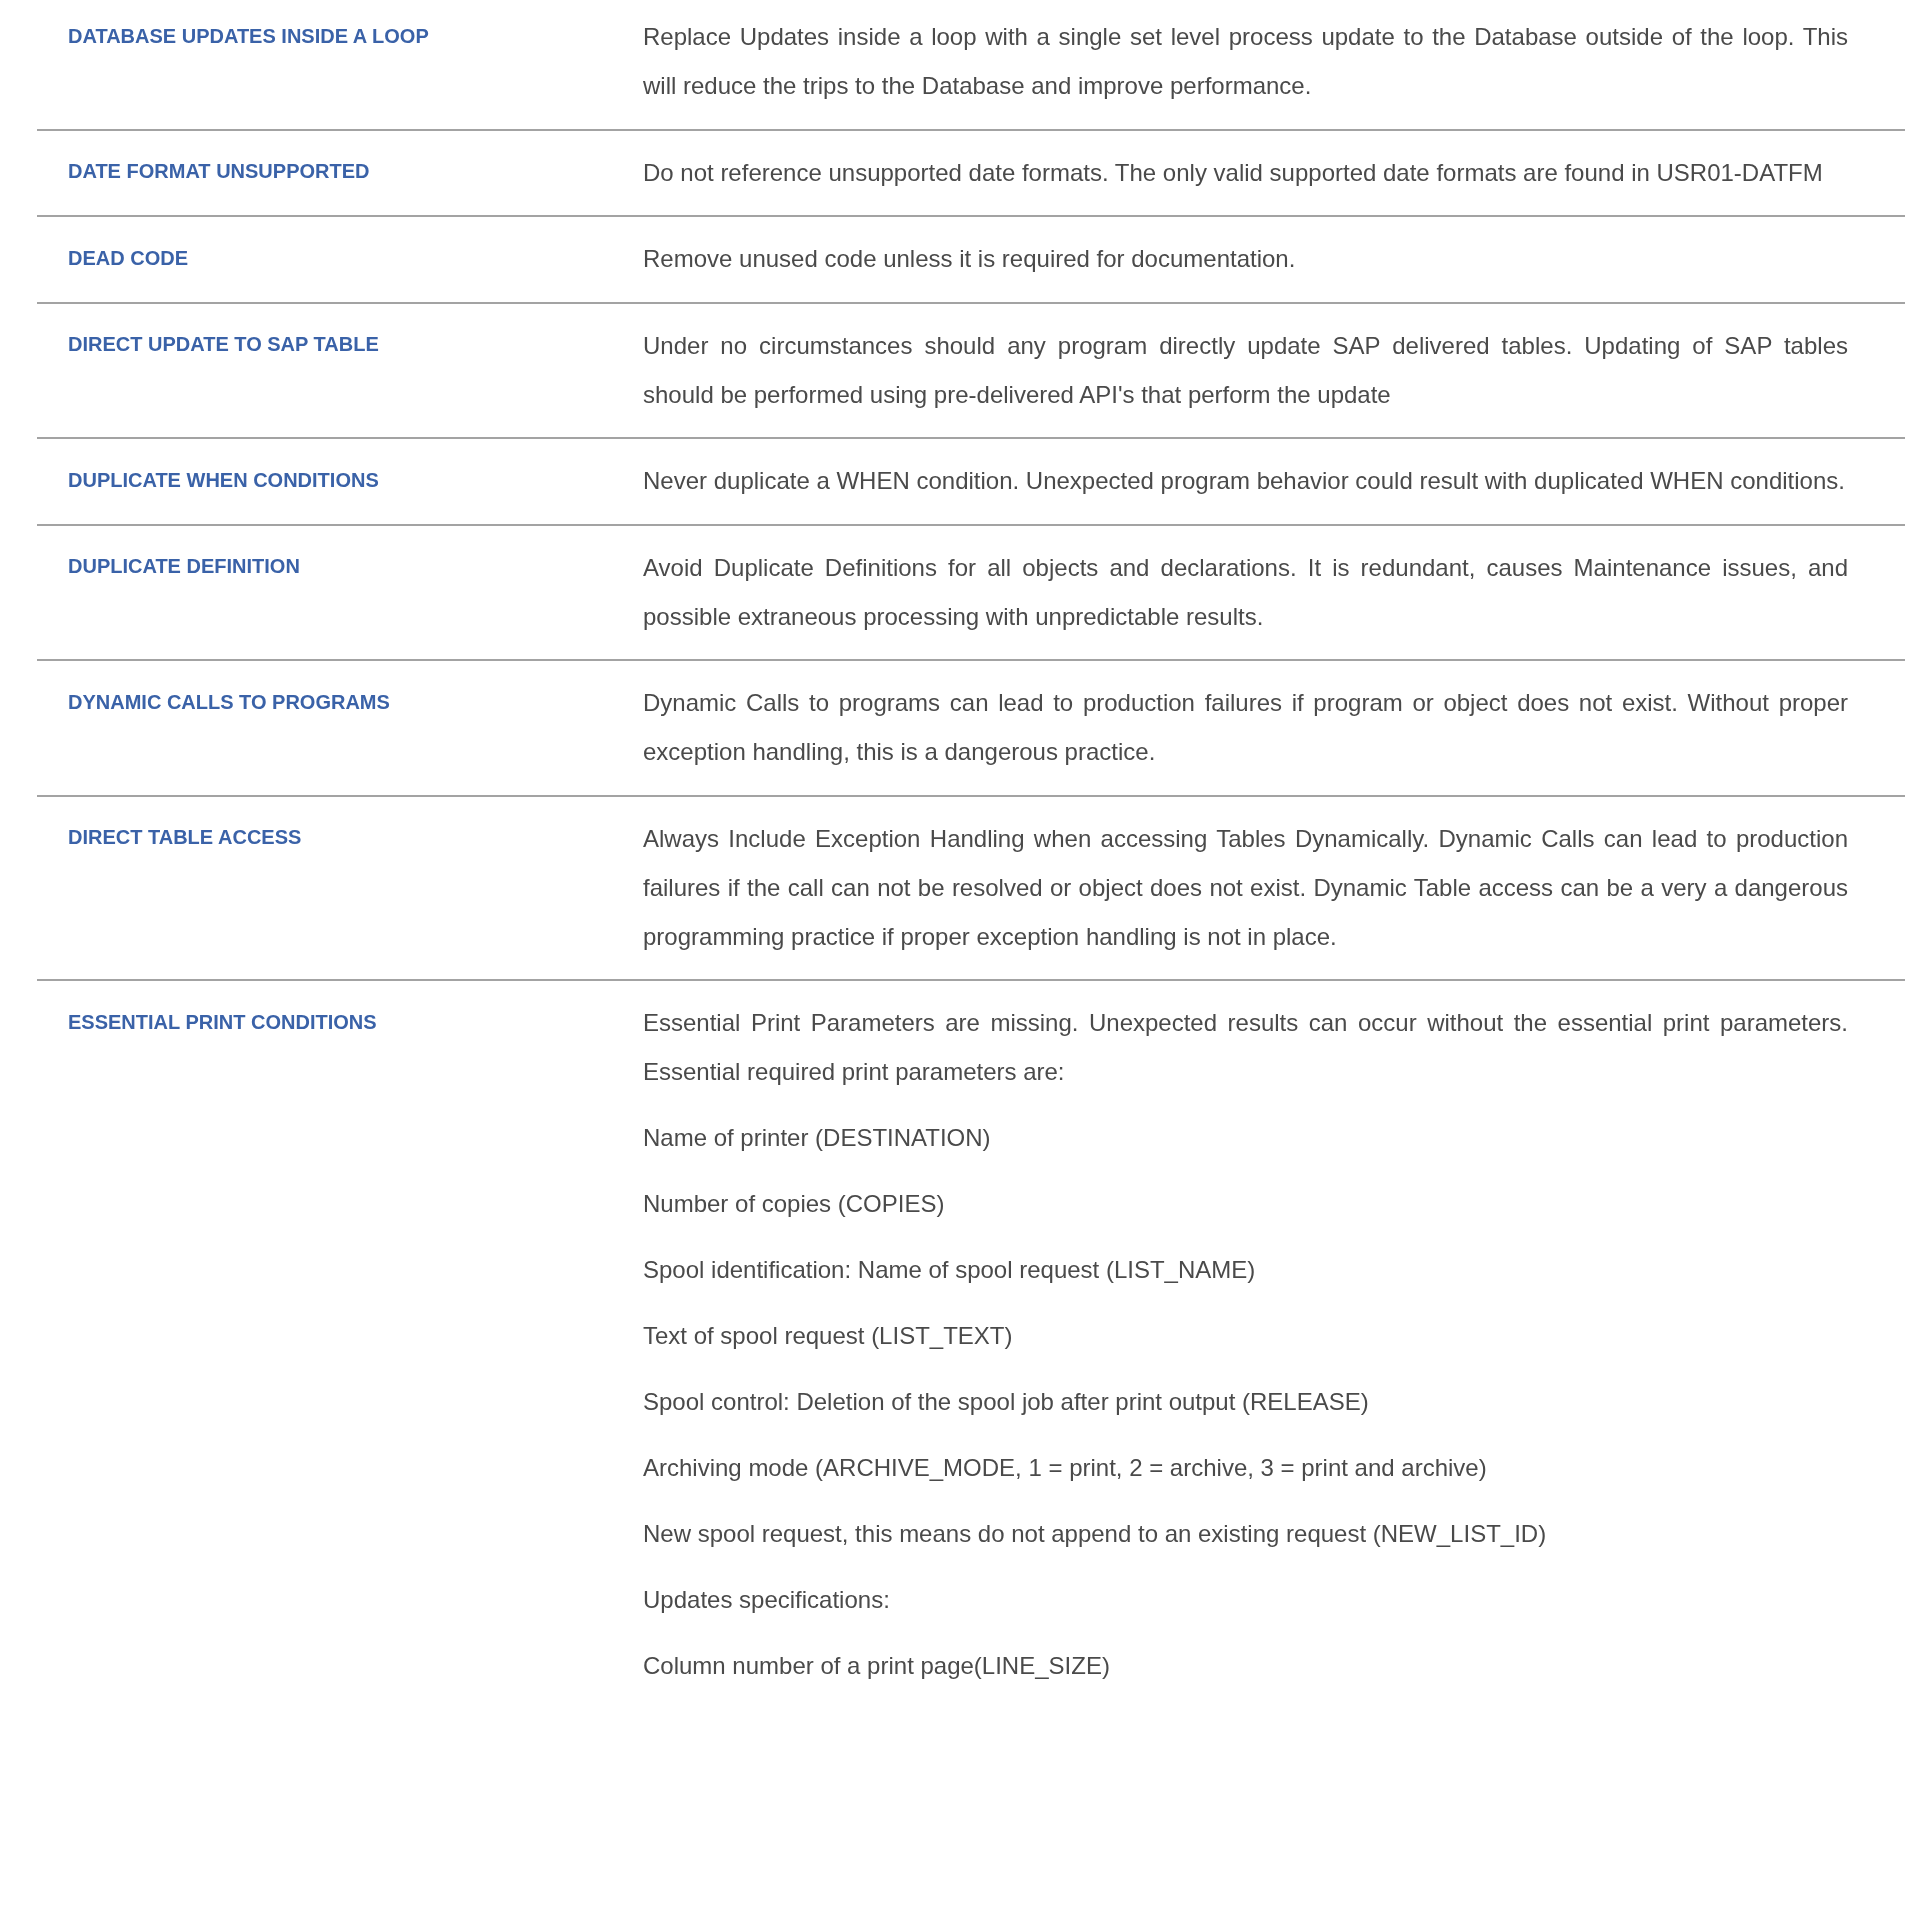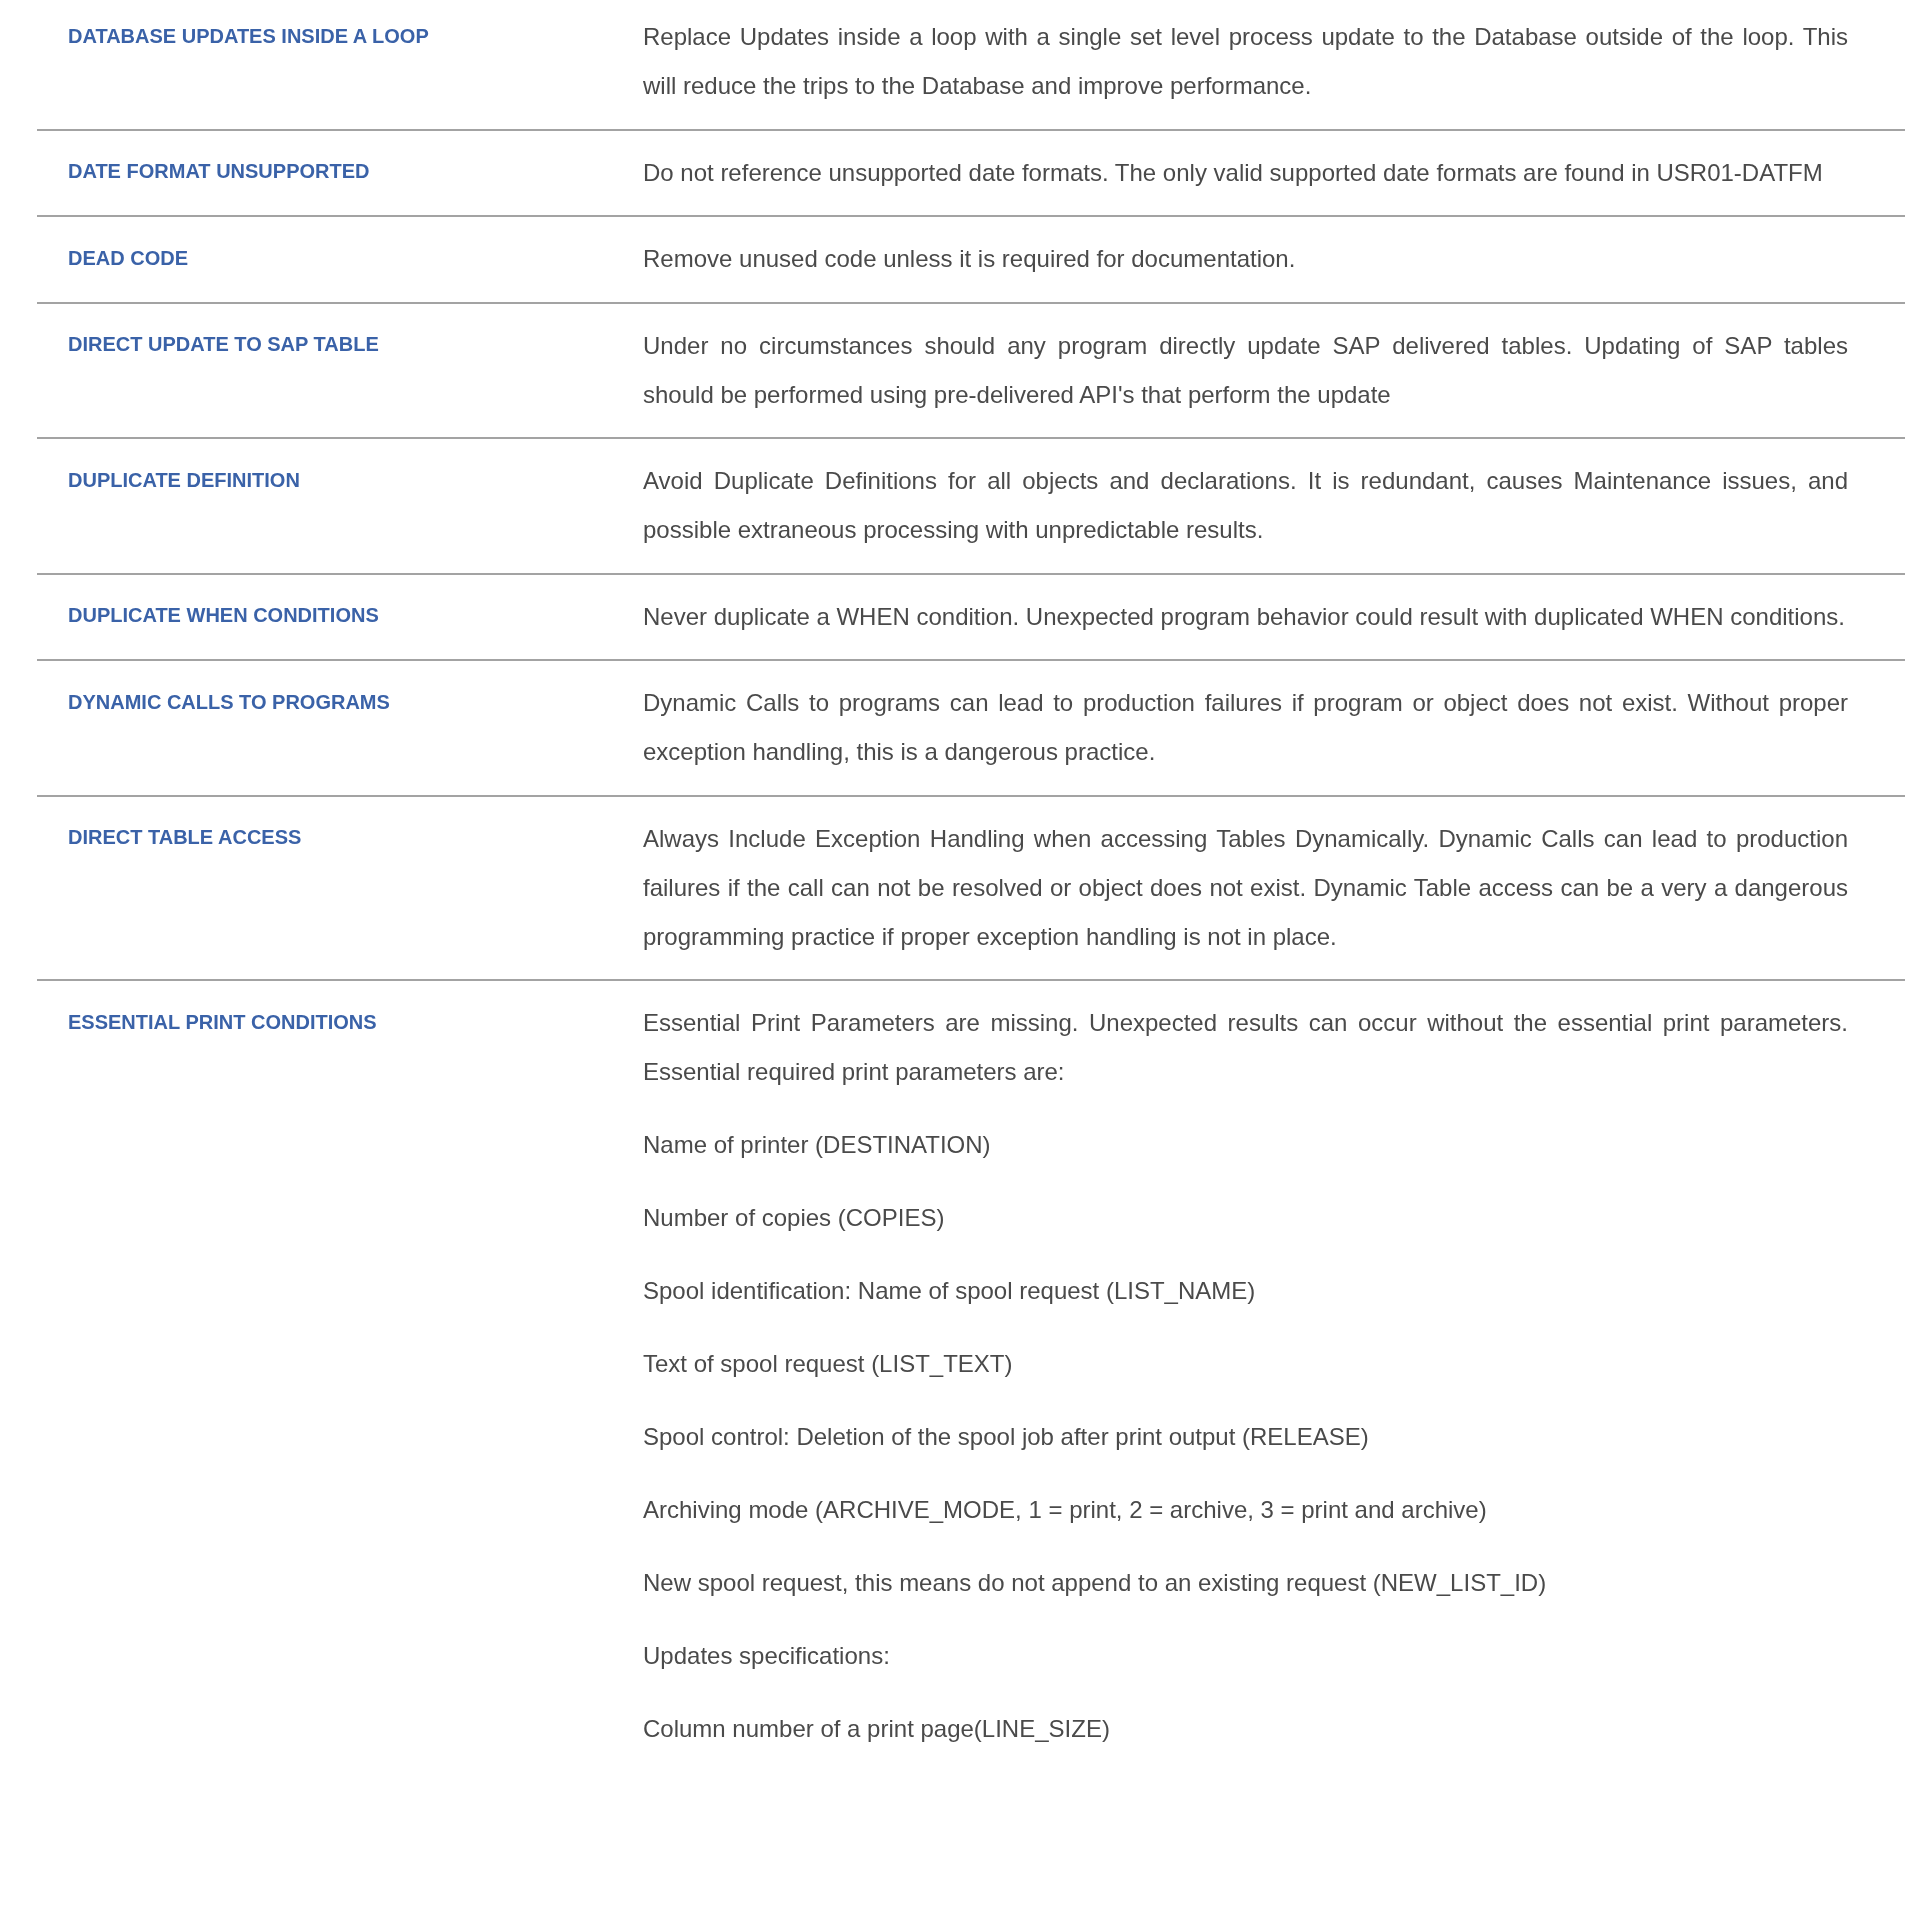--- a/index.html
+++ b/index.html
@@ -46,21 +46,21 @@
     flex: 0 0 1205px;
     color: #4a4a4a;
     font-size: 24px;
     line-height: 49px;
     text-align: justify;
   }
   .desc p {
     margin: 0;
   }
   .desc .list-item {
-    margin-top: 24px;
+    margin-top: 17px;
   }
 </style>
 </head>
 <body>
 
 <div class="table">
 
   <div class="row">
     <div class="term">DATABASE UPDATES INSIDE A LOOP</div>
     <div class="desc">
@@ -83,30 +83,30 @@
   </div>
 
   <div class="row">
     <div class="term">DIRECT UPDATE TO SAP TABLE</div>
     <div class="desc">
       <p>Under no circumstances should any program directly update SAP delivered tables. Updating of SAP tables should be performed using pre-delivered API's that perform the update</p>
     </div>
   </div>
 
   <div class="row">
-    <div class="term">DUPLICATE DEFINITION</div>
+    <div class="term">DUPLICATE WHEN CONDITIONS</div>
     <div class="desc">
-      <p>Avoid Duplicate Definitions for all objects and declarations. It is redundant, causes Maintenance issues, and possible extraneous processing with unpredictable results.</p>
+      <p>Never duplicate a WHEN condition. Unexpected program behavior could result with duplicated WHEN conditions.</p>
     </div>
   </div>
 
   <div class="row">
-    <div class="term">DUPLICATE WHEN CONDITIONS</div>
+    <div class="term">DUPLICATE DEFINITION</div>
     <div class="desc">
-      <p>Never duplicate a WHEN condition. Unexpected program behavior could result with duplicated WHEN conditions.</p>
+      <p>Avoid Duplicate Definitions for all objects and declarations. It is redundant, causes Maintenance issues, and possible extraneous processing with unpredictable results.</p>
     </div>
   </div>
 
   <div class="row">
     <div class="term">DYNAMIC CALLS TO PROGRAMS</div>
     <div class="desc">
       <p>Dynamic Calls to programs can lead to production failures if program or object does not exist. Without proper exception handling, this is a dangerous practice.</p>
     </div>
   </div>
 

